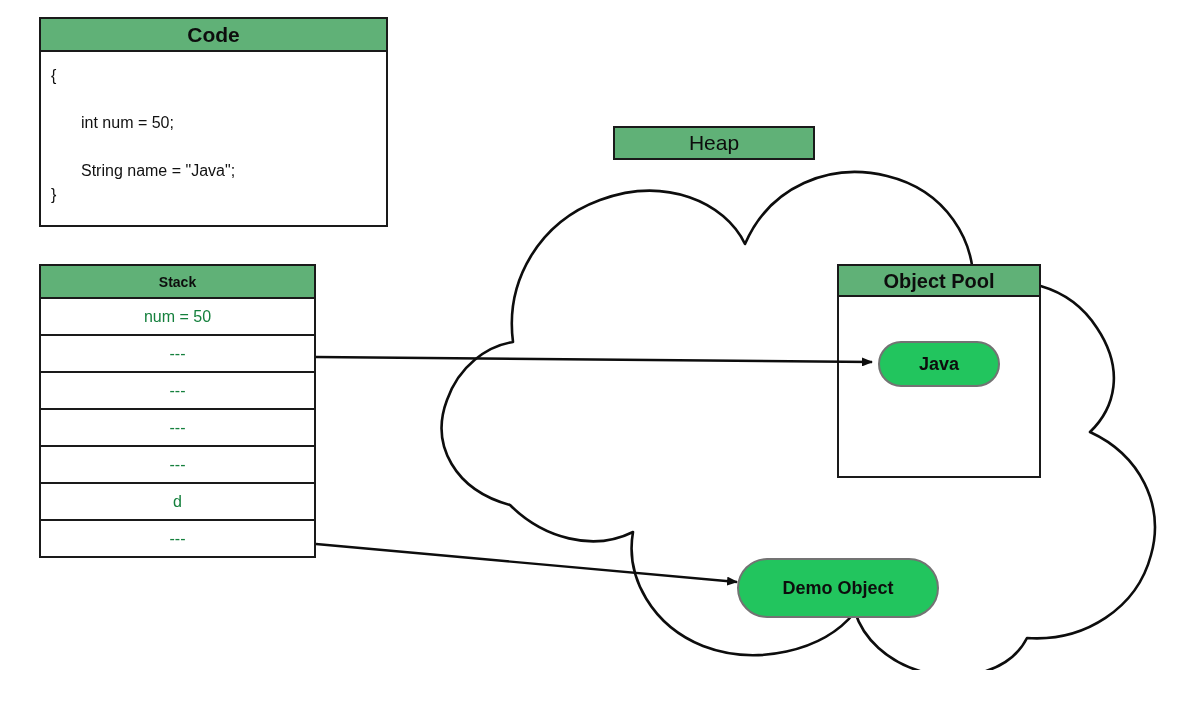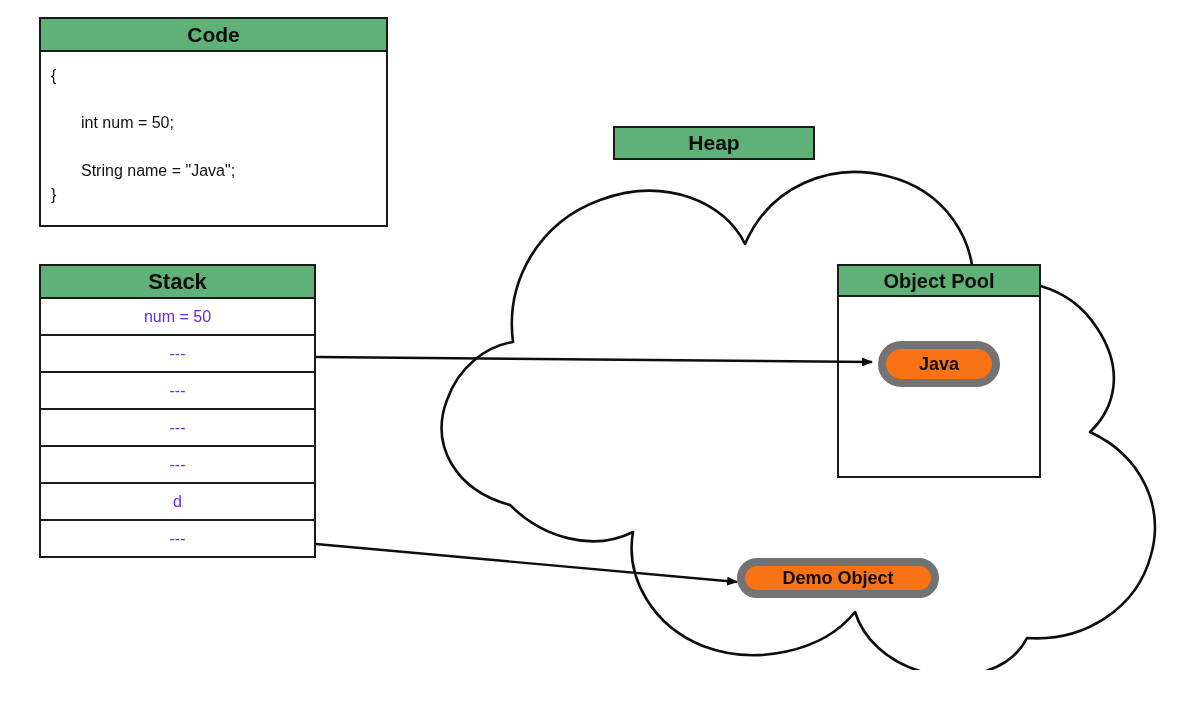--- a/index.html
+++ b/index.html
@@ -70,49 +70,49 @@
   #stack-panel {
     left: 39px;
     top: 264px;
     width: 277px;
     border: none;
     background: transparent;
   }
   #stack-panel .panel-title {
     border: 2px solid #1a1a1a;
     height: 35px;
-    font-size: 22px;
+    font-size: 14px;
   }
   .stack-row {
     box-sizing: border-box;
     height: 37px;
     border: 2px solid #1a1a1a;
     border-top: none;
     background: #ffffff;
     display: flex;
     align-items: center;
     justify-content: center;
     font-size: 16px;
-    color: #6d28d9;
+    color: #15803d;
   }
 
   
   #heap-label {
     position: absolute;
     left: 613px;
     top: 126px;
     width: 202px;
     height: 34px;
     box-sizing: border-box;
     background: #60b177;
     border: 2px solid #1a1a1a;
     display: flex;
     align-items: center;
     justify-content: center;
-    font-weight: bold;
+    font-weight: normal;
     font-size: 21px;
     color: #0d0d0d;
   }
 
   
   #heap-cloud {
     position: absolute;
     left: 425px;
     top: 160px;
     width: 745px;
@@ -133,41 +133,41 @@
   }
   .pool-body {
     position: relative;
     height: 179px;
   }
 
   
   .capsule {
     position: absolute;
     box-sizing: border-box;
-    background: #f97316;
-    border: 8px solid #737373;
+    background: #22c55e;
+    border: 2px solid #737373;
     border-radius: 30px;
     display: flex;
     align-items: center;
     justify-content: center;
     font-weight: bold;
     color: #0d0d0d;
   }
   #java-capsule {
     left: 878px;
     top: 341px;
     width: 122px;
     height: 46px;
     font-size: 18px;
   }
   #demo-capsule {
     left: 737px;
     top: 558px;
     width: 202px;
-    height: 40px;
+    height: 60px;
     font-size: 18px;
   }
 
   
   #arrows {
     position: absolute;
     left: 0;
     top: 0;
     width: 1204px;
     height: 705px;

